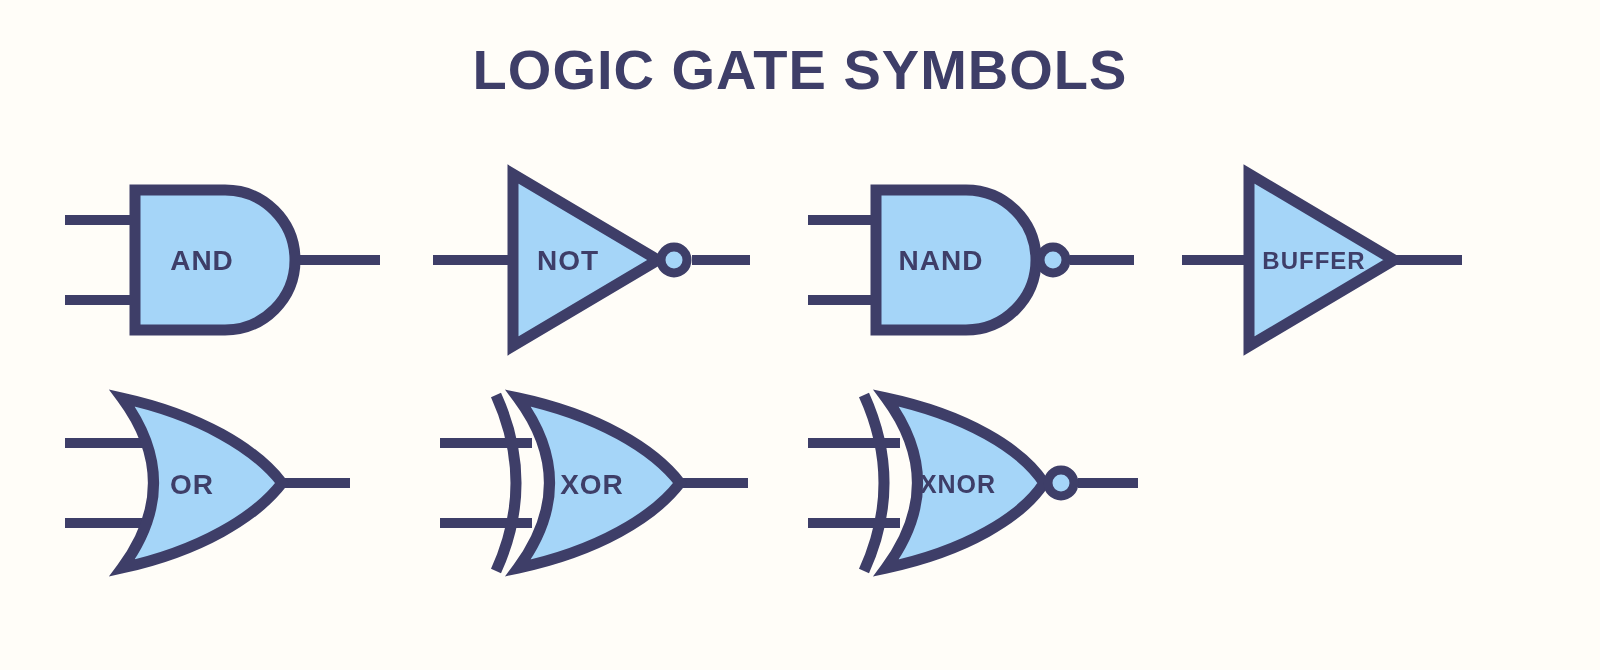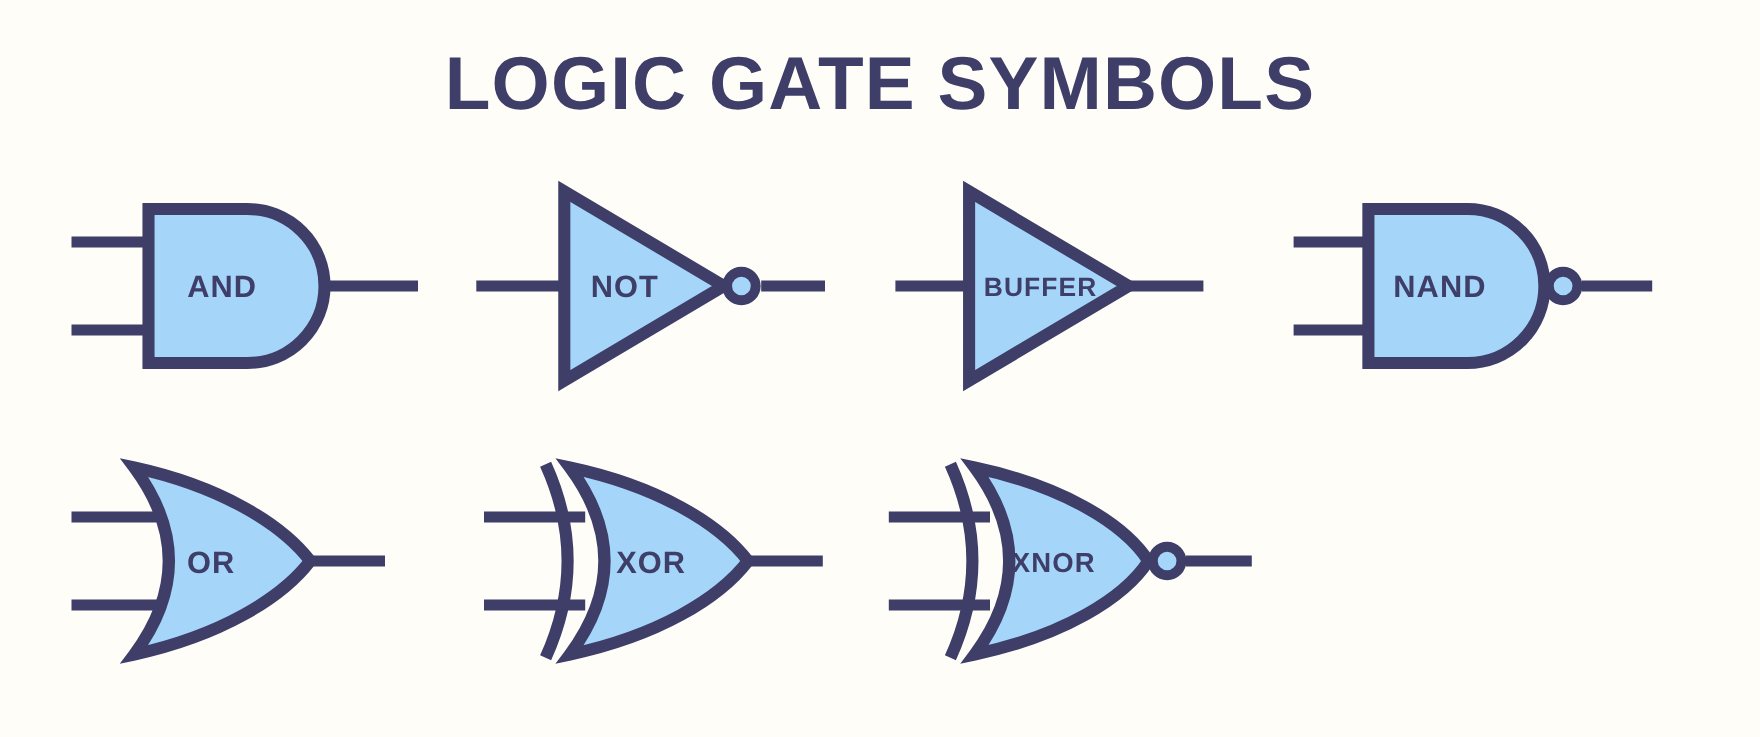--- a/index.html
+++ b/index.html
@@ -13,34 +13,34 @@
     background:var(--bg);
     font-family:"Liberation Sans", sans-serif;
     position:relative;
     overflow:hidden;
   }
   .poster{position:absolute;inset:0;}
   .page-title{
     position:absolute;
     top:42px;left:0;right:0;
     text-align:center;
-    font-size:68px;
+    font-size:56px;
     font-weight:bold;
     letter-spacing:1px;
     color:var(--navy);
     line-height:1;
   }
   .gate-row{
     position:absolute;
     left:50px;
     display:flex;
     gap:8px;
   }
   .row-1{top:160px;}
-  .row-2{top:410px;}
+  .row-2{top:383px;}
   .gate-cell{
     width:360px;height:200px;
     position:relative;
   }
   .gate-cell svg{width:360px;height:200px;display:block;}
   .wire{
     stroke:var(--navy);
     stroke-width:10;
     fill:none;
   }
@@ -91,35 +91,35 @@
         <path class="wire" d="M15 100 H95"></path>
         <path class="wire" d="M274 100 H332"></path>
         <path class="gate-body" d="M95 14 L95 186 L240 100 Z"></path>
         <circle class="bubble" cx="256" cy="100" r="13"></circle>
         <text class="gate-label" x="150" y="110" font-size="28" text-anchor="middle">NOT</text>
       </svg>
     </figure>
 
     <figure class="gate-cell">
       <svg viewBox="0 0 360 200">
-        <path class="wire" d="M28 100 H95"></path>
-        <path class="wire" d="M240 100 H308"></path>
-        <path class="gate-body" d="M95 14 L95 186 L240 100 Z"></path>
-        <text class="gate-label" x="160" y="109" font-size="24" text-anchor="middle">BUFFER</text>
-      </svg>
-    </figure>
-
-    <figure class="gate-cell">
-      <svg viewBox="0 0 360 200">
         <path class="wire" d="M22 60 H90"></path>
         <path class="wire" d="M22 140 H90"></path>
         <path class="wire" d="M284 100 H348"></path>
         <path class="gate-body" d="M90 30 H180 A70 70 0 0 1 180 170 H90 Z"></path>
         <circle class="bubble" cx="267" cy="100" r="13"></circle>
         <text class="gate-label" x="155" y="110" font-size="28" text-anchor="middle">NAND</text>
+      </svg>
+    </figure>
+
+    <figure class="gate-cell">
+      <svg viewBox="0 0 360 200">
+        <path class="wire" d="M28 100 H95"></path>
+        <path class="wire" d="M240 100 H308"></path>
+        <path class="gate-body" d="M95 14 L95 186 L240 100 Z"></path>
+        <text class="gate-label" x="160" y="109" font-size="24" text-anchor="middle">BUFFER</text>
       </svg>
     </figure>
 
   </div>
 
   <div class="gate-row row-2">
 
     <figure class="gate-cell">
       <svg viewBox="0 0 360 200">
         <path class="wire" d="M15 60 H95"></path>

